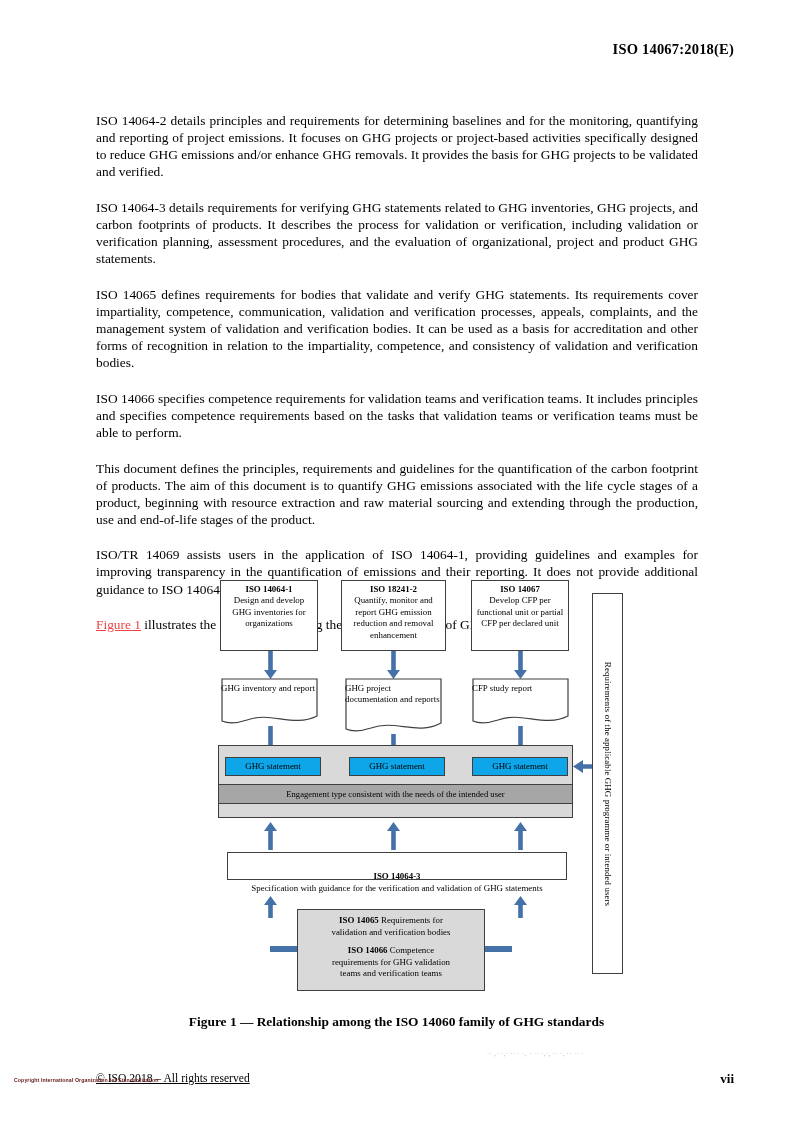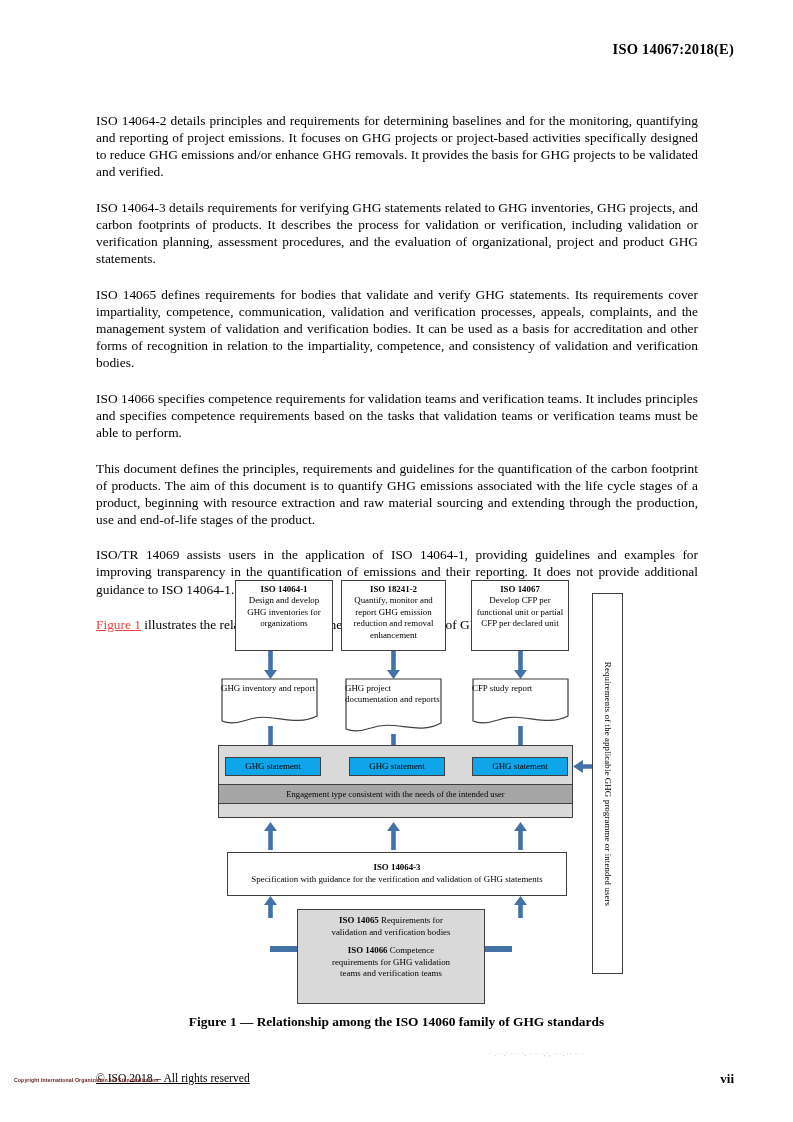--- a/index.html
+++ b/index.html
@@ -72,21 +72,21 @@
     border: 1.2px solid #3f3f3f;
     background: #ffffff;
     text-align: center;
     font-size: 8.9px;
     line-height: 11.4px;
     padding: 3px 3px 0 3px;
   }
   .dbox b { font-weight: bold; }
 
   .std-box { height: 71px; width: 98px; }
-  .std-box.b1 { left: 2px;   top: 5px; margin-left: 15px; }
+  .std-box.b1 { left: 2px;   top: 5px; }
   .std-box.b2 { left: 123px; top: 5px; width: 105px; }
   .std-box.b3 { left: 253px; top: 5px; width: 98px; }
 
   
   .doc-shape {
     position: absolute;
     width: 97px;
     height: 48px;
   }
   .doc-shape svg { position: absolute; left: 0; top: 0; }
@@ -141,37 +141,37 @@
     line-height: 18px;
     text-align: center;
   }
 
   
   .box-14064-3 {
     position: absolute;
     left: 9px;
     top: 277px;
     width: 340px;
-    height: 44px;
+    height: 28px;
     box-sizing: border-box;
     border: 1.2px solid #3f3f3f;
     background: #ffffff;
     text-align: center;
     font-size: 8.9px;
     line-height: 11.6px;
-    padding-top: 9px;
+    padding-top: 18px;
   }
 
   
   .box-bottom {
     position: absolute;
     left: 79px;
     top: 334px;
     width: 188px;
-    height: 95px;
+    height: 82px;
     box-sizing: border-box;
     border: 1.2px solid #3f3f3f;
     background: #d9d9d9;
     text-align: center;
     font-size: 8.9px;
     line-height: 11.6px;
     padding-top: 5px;
   }
   .box-bottom .gap { height: 7px; }
 

